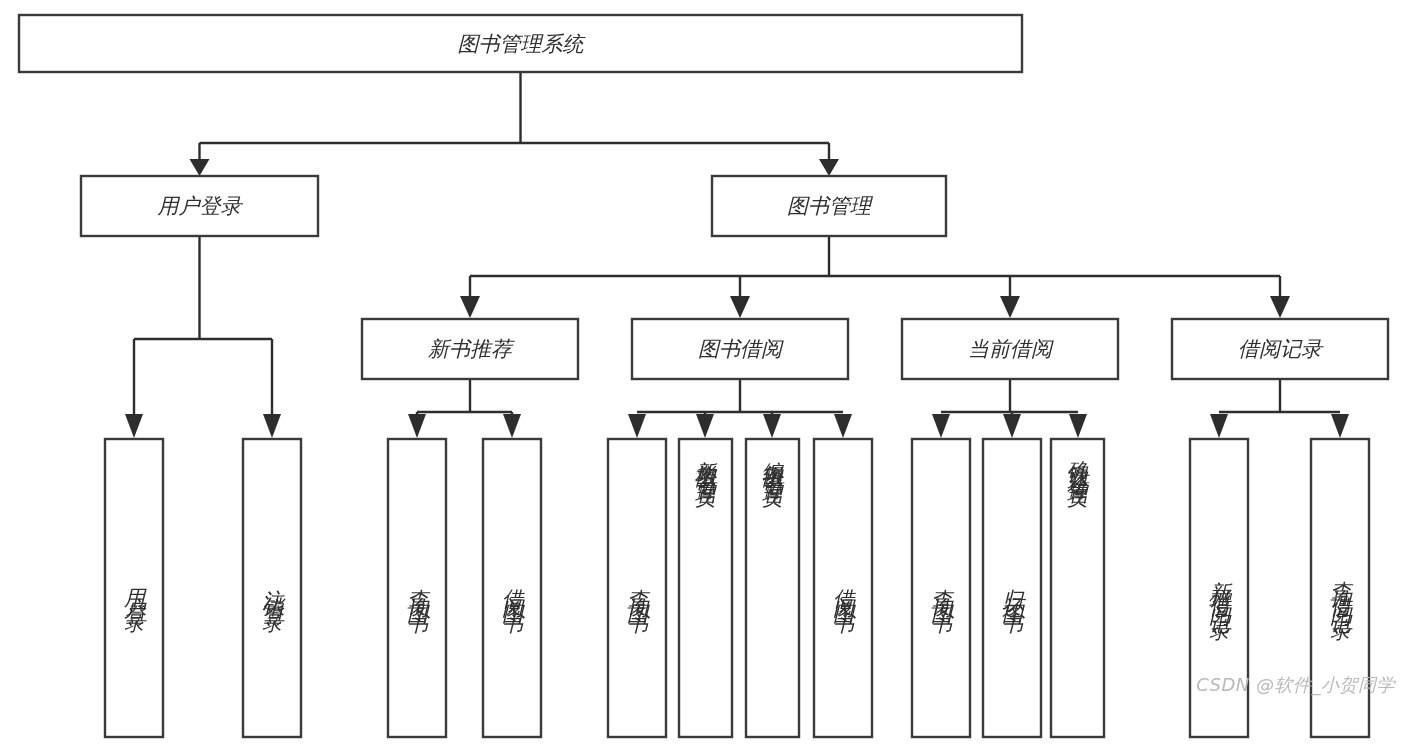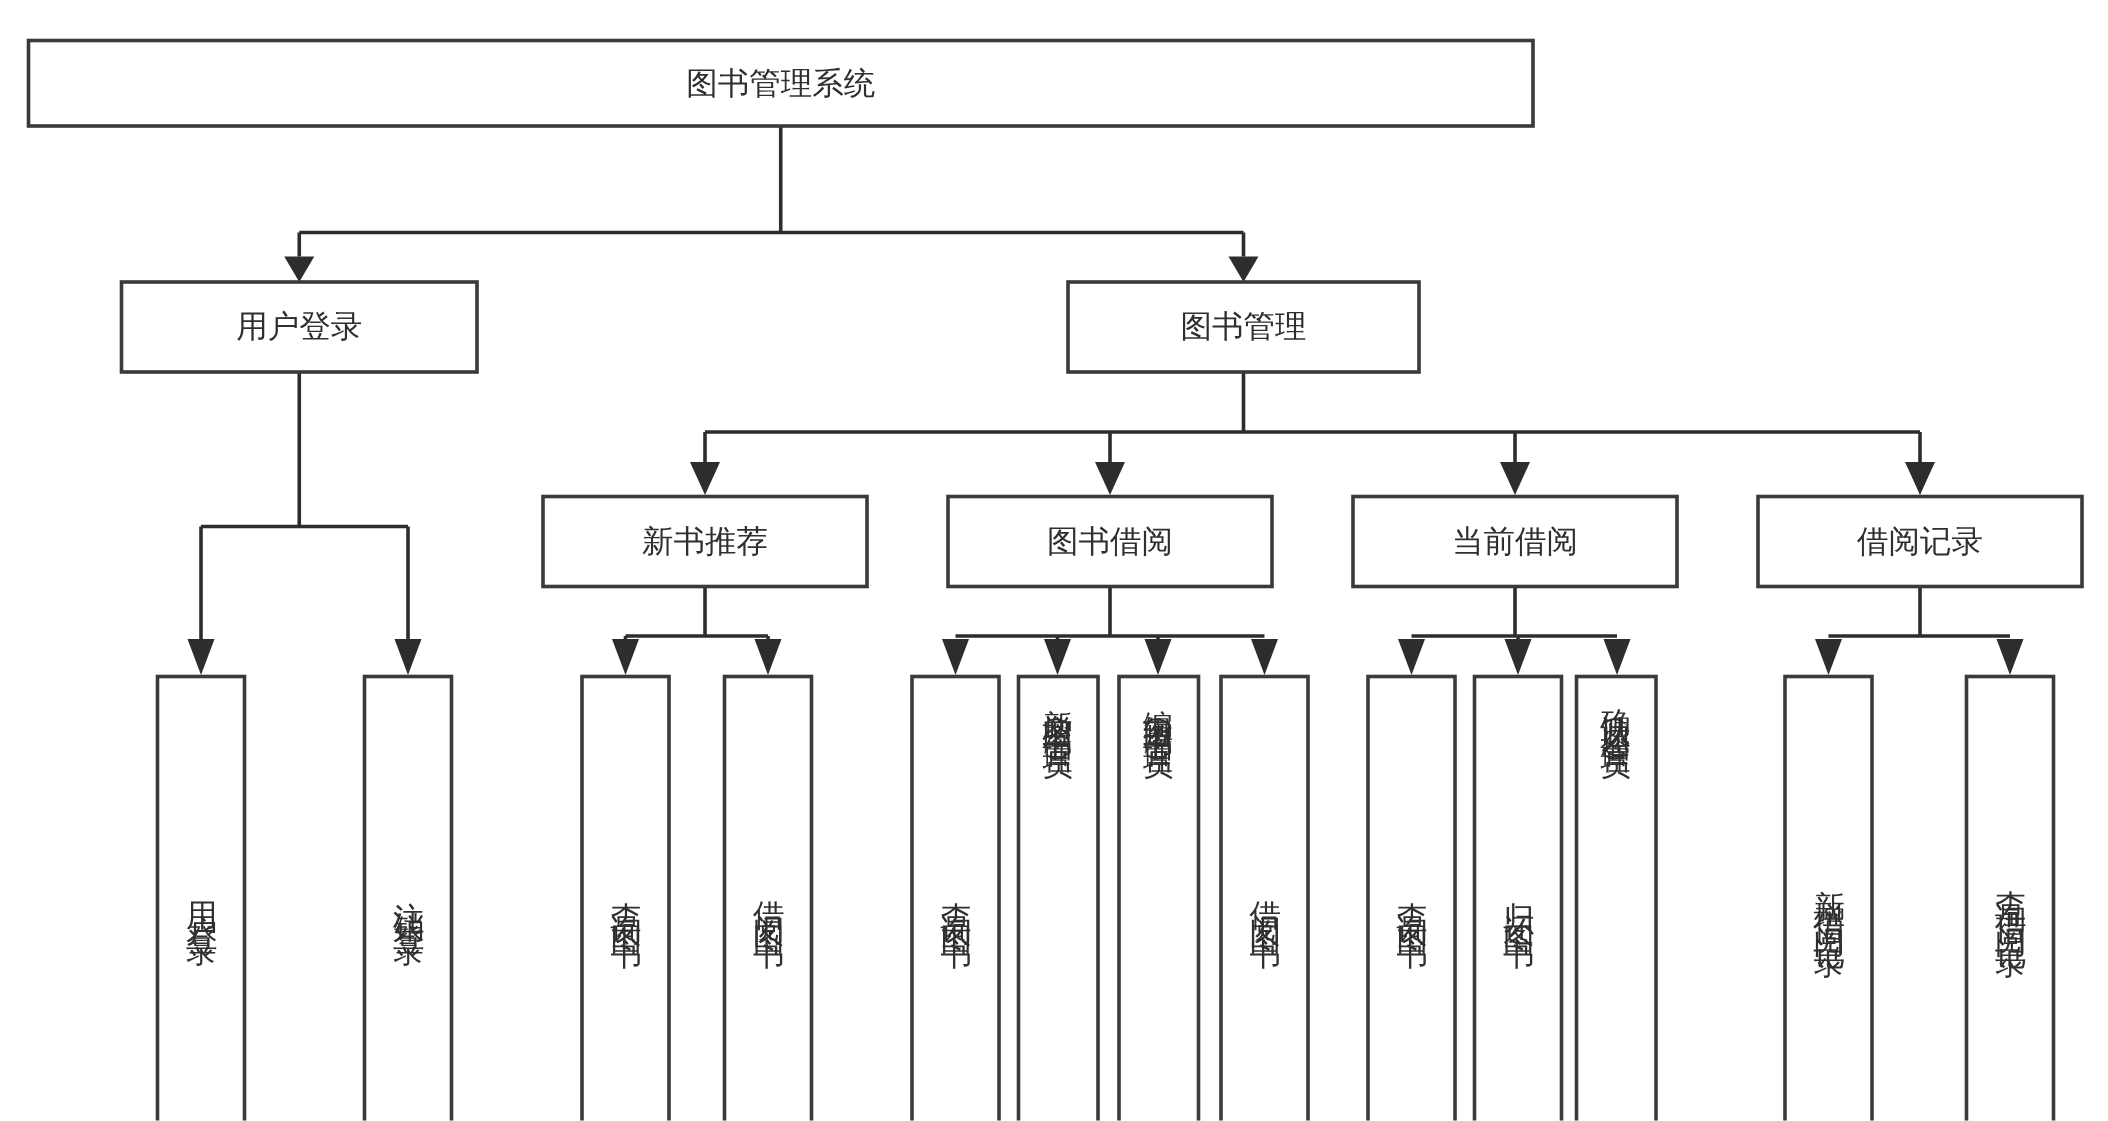--- a/index.html
+++ b/index.html
@@ -10,23 +10,24 @@
   body {
     width: 1405px;
     height: 747px;
     font-family: "DejaVu Sans", "Liberation Sans", sans-serif;
     position: relative;
     overflow: hidden;
   }
   #diagram-root {
     position: absolute;
     left: 0;
-    top: 16px;
+    top: 4px;
     width: 1405px;
     height: 699px;
+    font-style: italic;
   }
   svg.diagram {
     display: block;
     width: 1405px;
     height: 747px;
   }
   .node-box {
     fill: #ffffff;
     stroke: #3a3a3a;
     stroke-width: 2.4;
@@ -277,20 +278,21 @@
       <rect class="node-box" x="1311" y="435" width="58" height="298"></rect>
       <foreignObject x="1311" y="435" width="58" height="298">
         <div xmlns="http://www.w3.org/1999/xhtml" class="vwrap">
           <span class="node-label-v">查询借阅记录</span>
         </div>
       </foreignObject>
     </g>
 
   </svg>
 
+  <div class="watermark">CSDN @软件_小贺同学</div>
 </div>
 
 <style>
   .vwrap {
     width: 100%;
     height: 100%;
     display: flex;
     align-items: center;
     justify-content: center;
     box-sizing: border-box;

